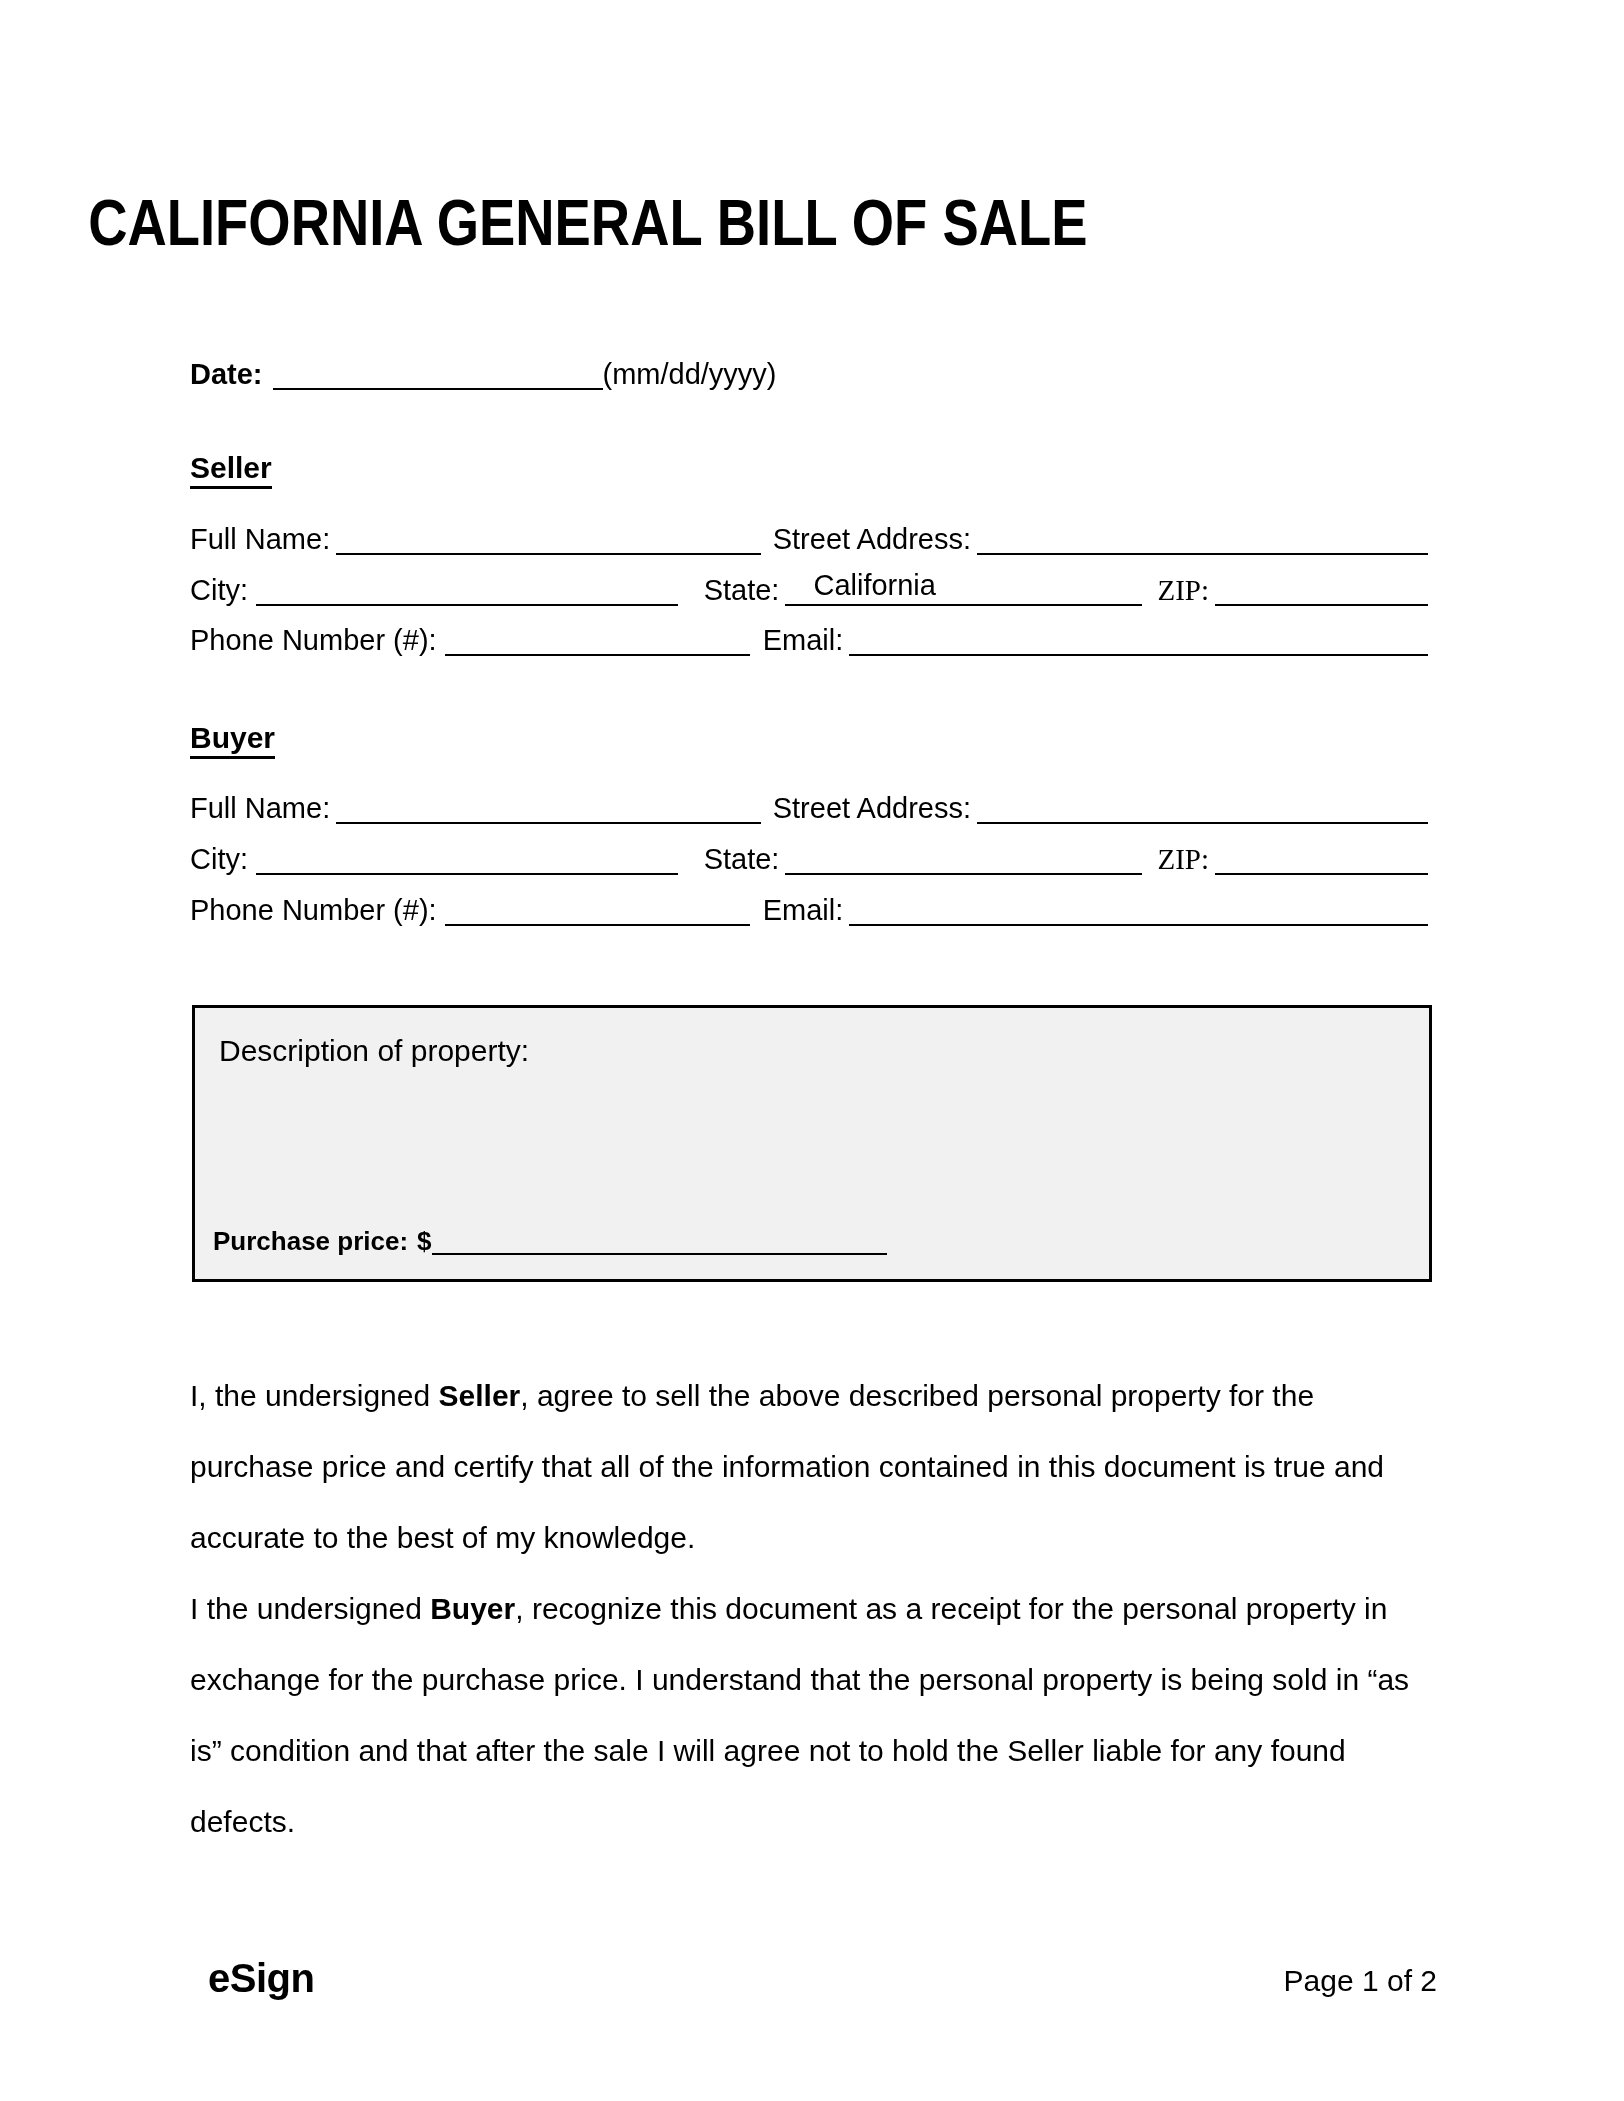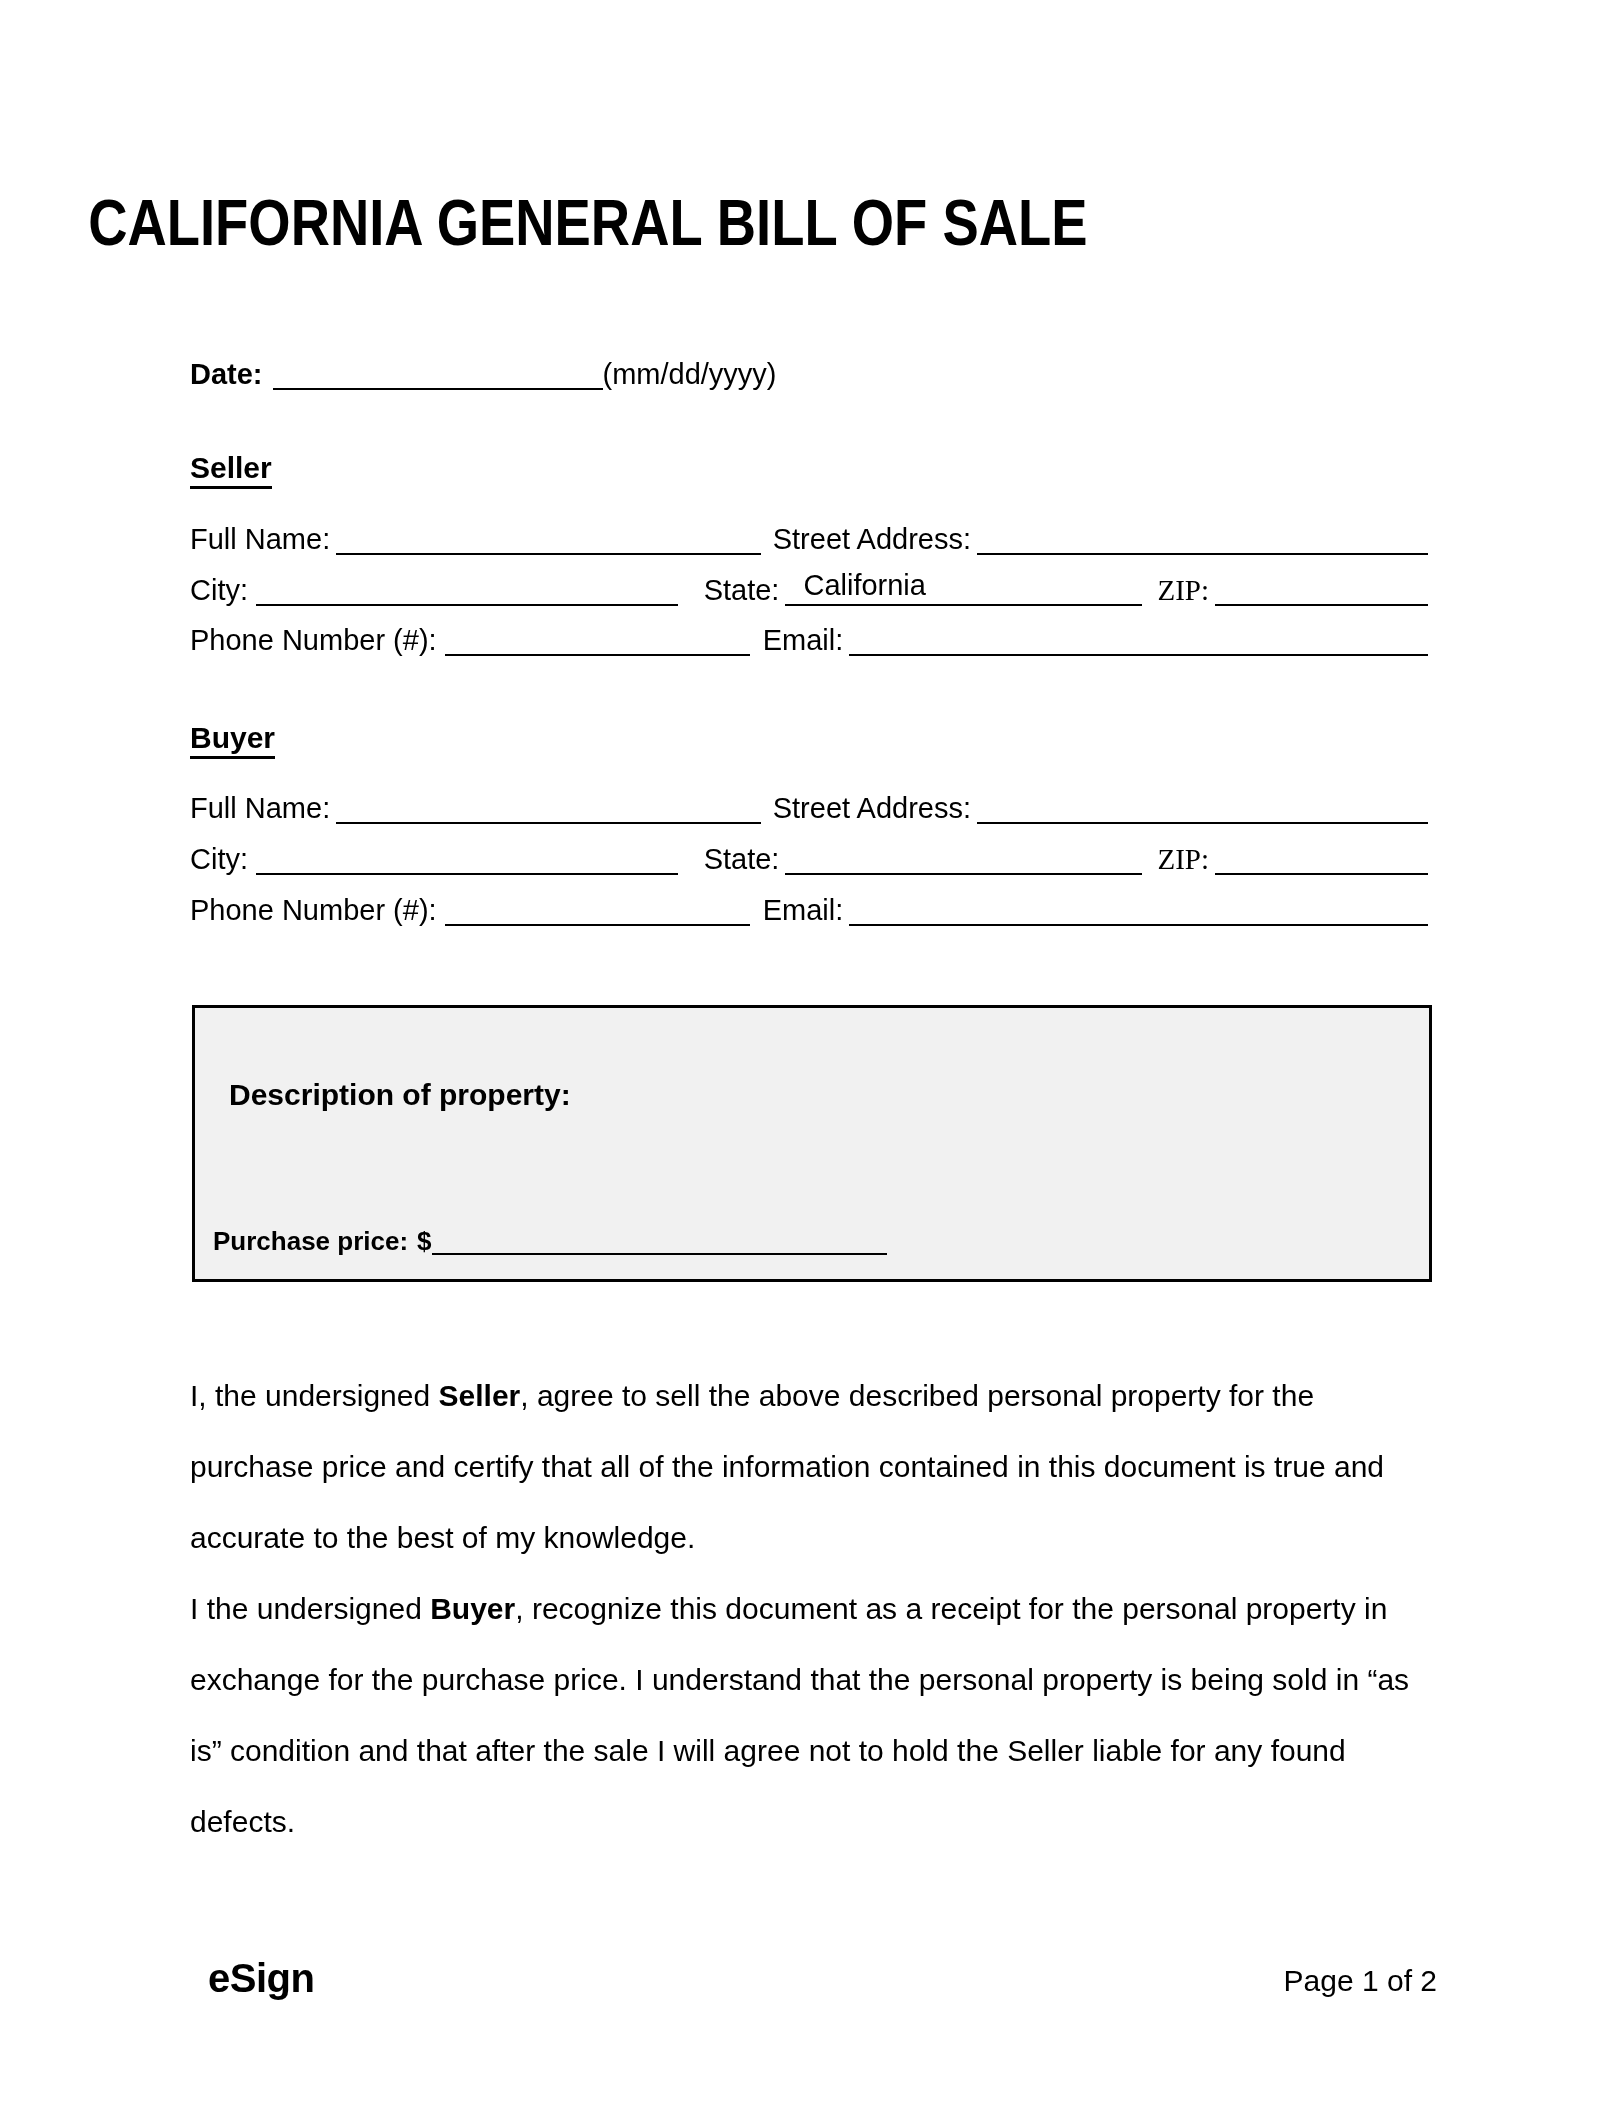--- a/index.html
+++ b/index.html
@@ -56,40 +56,40 @@
   .city-line  { flex:1; margin-left:8px; }
   .state-lbl  { margin-left:26px; }
   .state-line { width:357px; margin-left:6px; position:relative; }
   .zip-lbl    { margin-left:15px;font-family:Liberation Serif, serif; }
   .zip-line   { width:213px; margin-left:6px; }
   .phone-line { width:305px; margin-left:8px; }
   .email-lbl  { margin-left:13px; }
   .email-line { flex:1; margin-left:6px; }
 
   .state-value {
-    position:absolute; left:18px; bottom:4px;
+    position:absolute; left:28px; bottom:4px;
     font-size:29px; line-height:1; white-space:nowrap;
   }
 
   
   .s-r1 { top:517px; } .s-r2 { top:568px; } .s-r3 { top:618px; }
   
   .b-r1 { top:786px; } .b-r2 { top:837px; } .b-r3 { top:888px; }
 
   
   .prop-box {
     position:absolute; left:192px; top:1005px;
     width:1240px; height:277px;
     background:#f1f1f1;
     border:3px solid #000;
     box-sizing:border-box;
   }
   .desc-label {
-    position:absolute; left:34px; top:26px;
-    font-size:30px; font-weight:bold;margin-top:44px;
+    position:absolute; left:24px; top:26px;
+    font-size:30px; font-weight:normal;
   }
   .price-row {
     position:absolute; left:18px; bottom:24px;
     display:flex; align-items:flex-end; font-size:26px;
   }
   .price-label { font-weight:bold; line-height:1.08; white-space:nowrap; }
   .price-cur { font-weight:bold; line-height:1.08; margin-left:9px; }
   .price-line { width:455px; border-bottom:2px solid #000; height:12px; }
 
   

